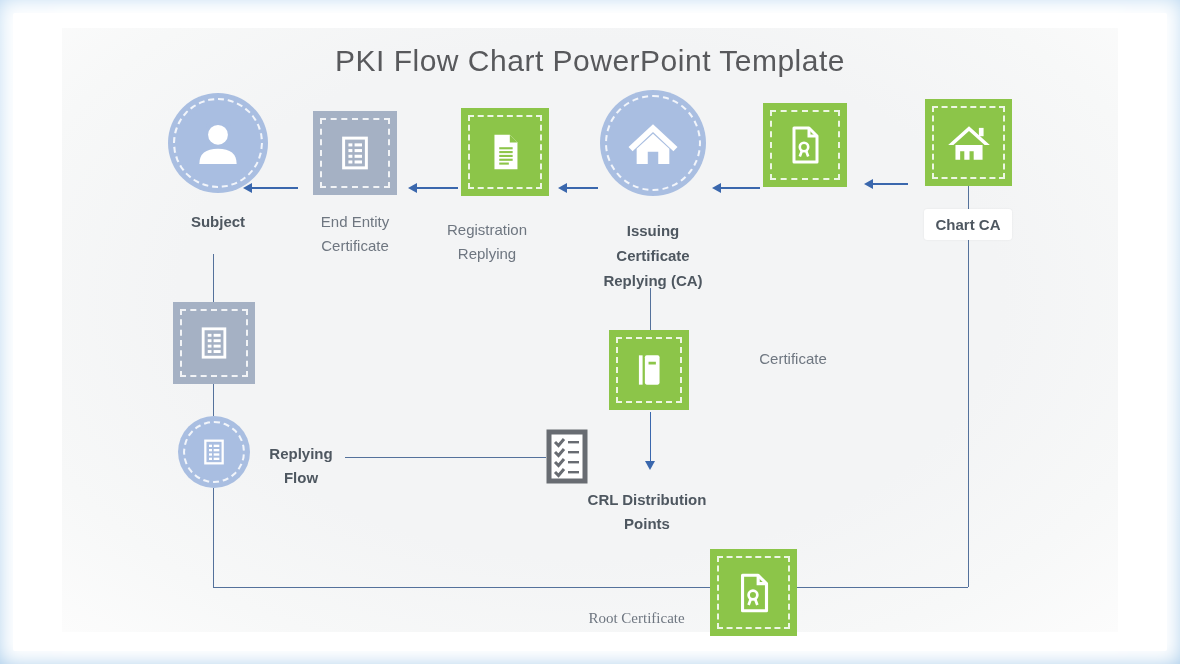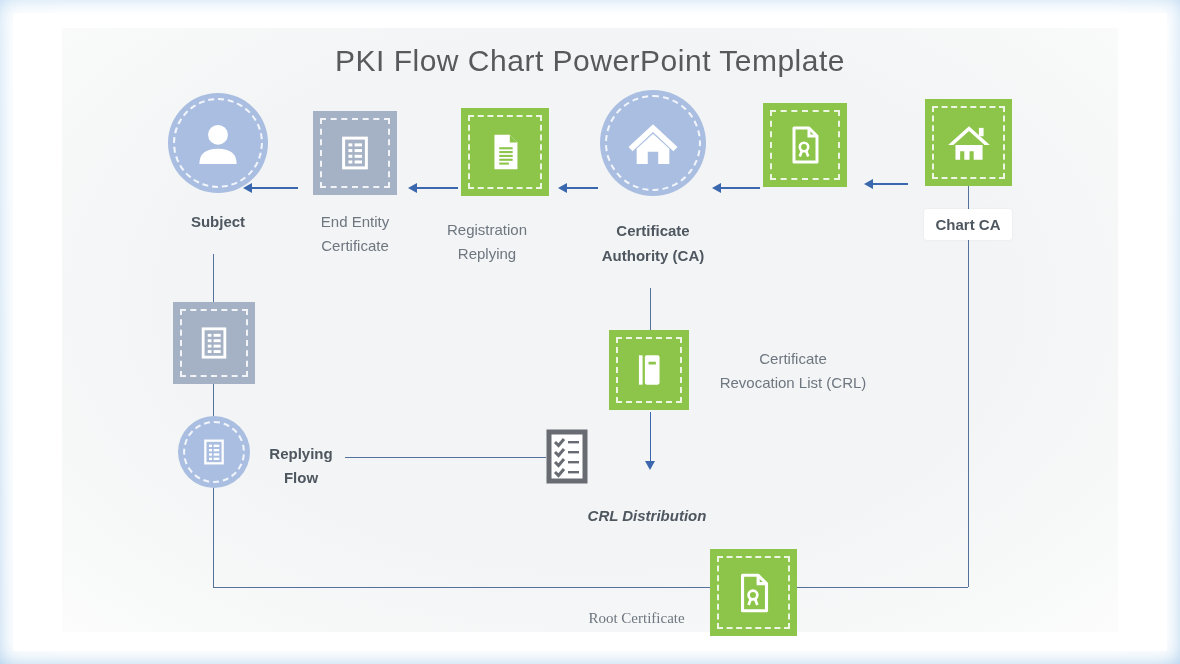--- a/index.html
+++ b/index.html
@@ -228,34 +228,35 @@
     <div>End Entity</div>
     <div>Certificate</div>
   </div>
 
   <div class="lbl" style="left:427px; top:210px; width:120px;margin-top:8px;">
     <div>Registration</div>
     <div>Replying</div>
   </div>
 
   <div class="lbl bold" style="left:578px; top:218px; width:150px; line-height:25px;">
+    <div>Issuing</div>
     <div>Certificate</div>
-    <div>Authority (CA)</div>
+    <div>Replying (CA)</div>
   </div>
 
   <div class="lbl bold lbl-box" style="left:924px; top:209px; width:88px; height:31px;">Chart CA</div>
 
   <div class="lbl bold" style="left:251px; top:442px; width:100px;">
     <div>Replying</div>
     <div>Flow</div>
   </div>
 
   <div class="lbl" style="left:703px; top:347px; width:180px;">
     <div>Certificate</div>
-    <div>Revocation List (CRL)</div>
-  </div>
-
-  <div class="lbl bold" style="left:567px; top:504px; width:160px;font-style:italic;">
+  </div>
+
+  <div class="lbl bold" style="left:567px; top:488px; width:160px;">
     <div>CRL Distribution</div>
+    <div>Points</div>
   </div>
 
   <div class="lbl" style="left:574px; top:606px; width:125px;font-family:Liberation Serif, serif;">Root Certificate</div>
 </div>
 
 </body></html>

